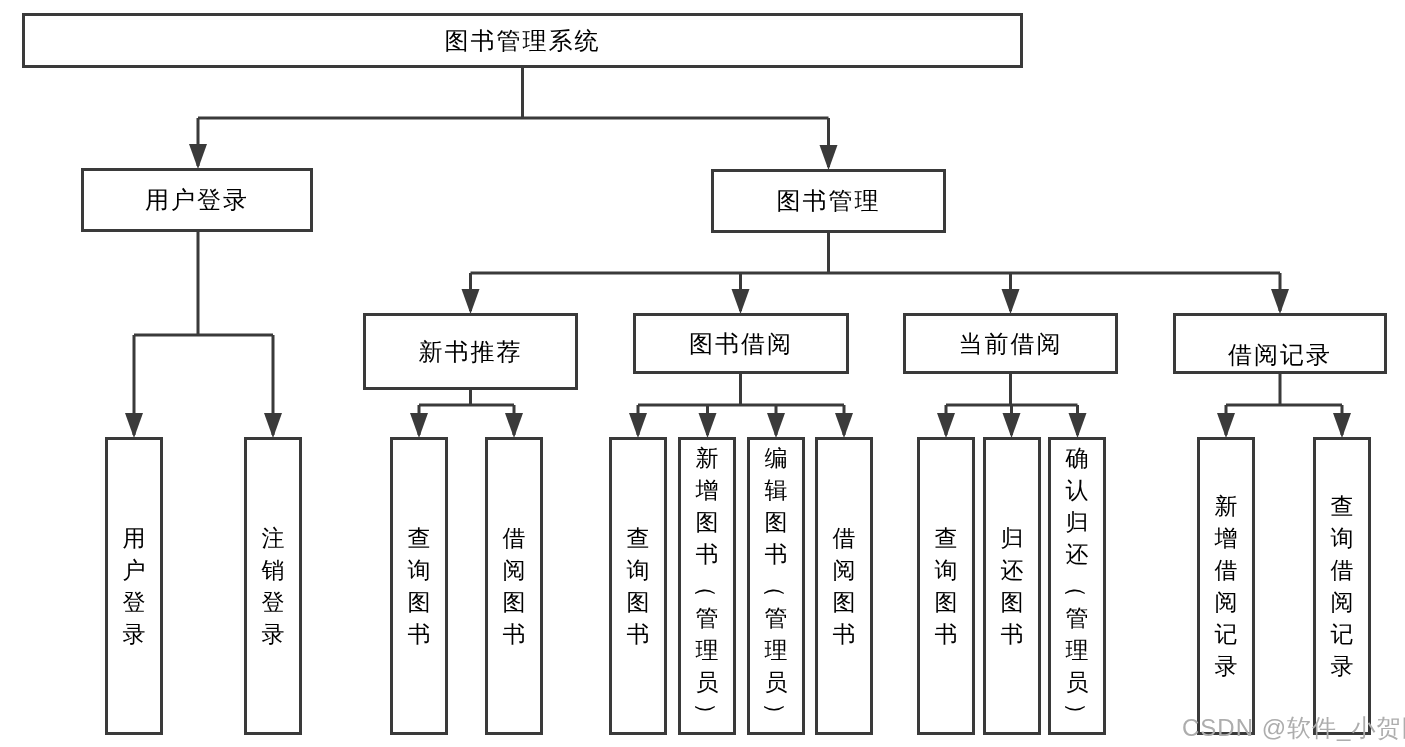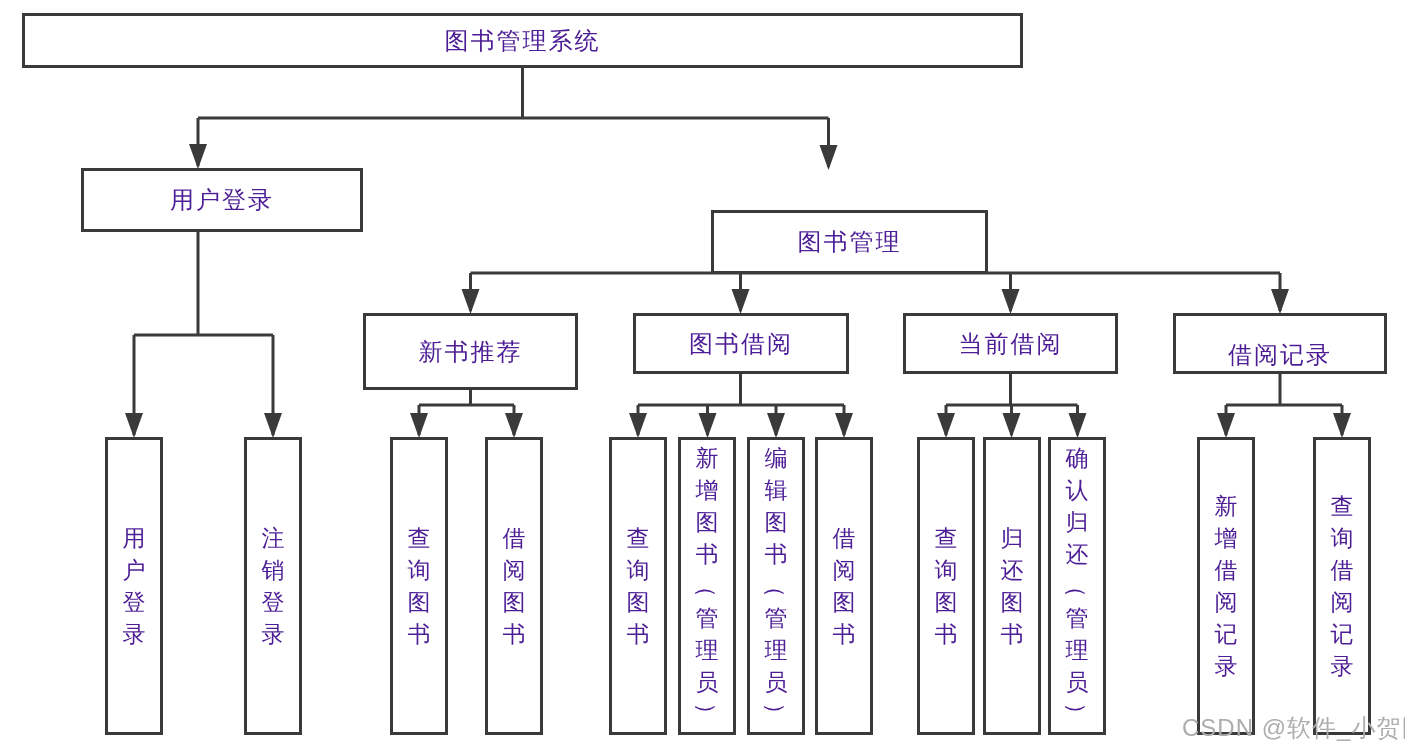--- a/index.html
+++ b/index.html
@@ -15,21 +15,21 @@
   svg.connectors {
     position: absolute;
     left: 0; top: 0;
     width: 1405px; height: 747px;
     z-index: 1;
   }
   .node {
     position: absolute;
     background: #ffffff;
     border: 3px solid #3a3a3a;
-    color: #4c1d95;
+    color: #000000;
     display: flex;
     align-items: center;
     justify-content: center;
     z-index: 2;
   }
   .hnode {
     font-size: 24px;
     letter-spacing: 2px;
     white-space: nowrap;
   }
@@ -43,22 +43,22 @@
   }
   .vchar {
     height: 32px;
     line-height: 32px;
     text-align: center;
     width: 100%;
   }
   .vrot { transform: rotate(90deg); }
   
   #n-root            { left: 22px;   top: 13px;  width: 1001px; height: 55px; }
-  #n-user-login      { left: 81px;   top: 168px; width: 282px;  height: 64px; }
-  #n-book-mgmt       { left: 711px;  top: 169px; width: 277px;  height: 64px; margin-top: 41px; }
+  #n-user-login      { left: 81px;   top: 168px; width: 232px;  height: 64px; }
+  #n-book-mgmt       { left: 711px;  top: 169px; width: 235px;  height: 64px; }
   #n-new-book        { left: 363px;  top: 313px; width: 215px;  height: 77px; }
   #n-book-borrow     { left: 633px;  top: 313px; width: 216px;  height: 61px; }
   #n-current-borrow  { left: 903px;  top: 313px; width: 215px;  height: 61px; }
   #n-borrow-records  { left: 1173px; top: 313px; width: 214px;  height: 61px; align-items: flex-end; }
   
   #l-g1-0 { left: 105px; }
   #l-g1-1 { left: 244px; }
   #l-g2-0 { left: 390px; }
   #l-g2-1 { left: 485px; }
   #l-g3-0 { left: 609px; }

